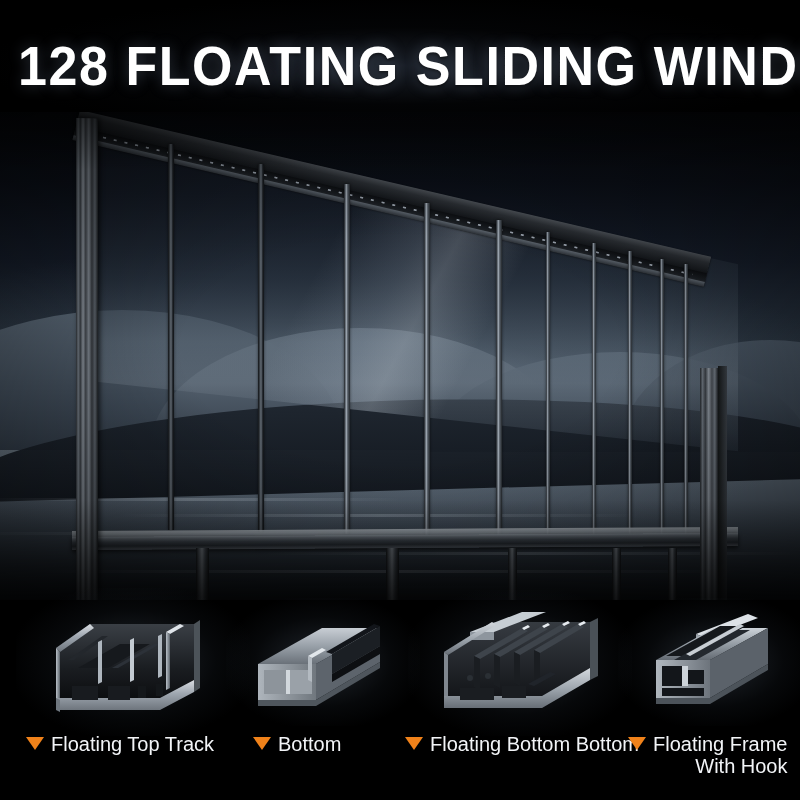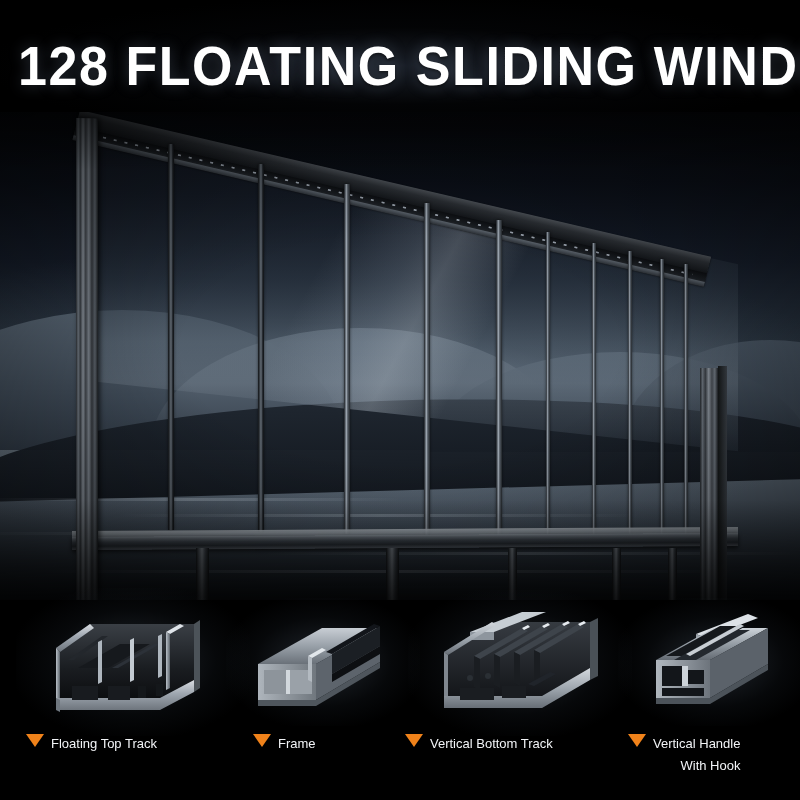--- a/index.html
+++ b/index.html
@@ -211,21 +211,21 @@
     background:radial-gradient(ellipse at 50% 50%,
       rgba(96,112,132,.34) 0%, rgba(40,50,62,.16) 50%, rgba(0,0,0,0) 76%);
   }
   .prof svg{position:relative;display:block;}
 
   
   .labels{
     position:absolute;left:0;top:730px;width:800px;height:70px;z-index:35;
   }
   .label{
-    position:absolute;color:#f2f4f7;font-size:13px;line-height:22px;
+    position:absolute;color:#f2f4f7;font-size:20px;line-height:22px;
     font-family:"Liberation Sans","DejaVu Sans",sans-serif;
     text-shadow:0 1px 2px rgba(0,0,0,.9);
     white-space:nowrap;
   }
   .label .tri{
     display:inline-block;width:0;height:0;vertical-align:1px;
     border-left:9px solid transparent;border-right:9px solid transparent;
     border-top:13px solid #f0821a;margin-right:7px;
   }
   .label .txt2{display:block;text-align:right;padding-left:14px;}
@@ -472,26 +472,26 @@
     </div>
   </div>
 
   <div class="labels">
 
     <div class="label" style="left:26px;top:3px;">
       <span class="tri"></span><span>Floating Top Track</span>
     </div>
 
     <div class="label" style="left:253px;top:3px;">
-      <span class="tri"></span><span>Frame</span>
+      <span class="tri"></span><span>Bottom</span>
     </div>
 
     <div class="label" style="left:405px;top:3px;">
-      <span class="tri"></span><span>Vertical Bottom Track</span>
+      <span class="tri"></span><span>Floating Bottom Bottom</span>
     </div>
 
     <div class="label" style="left:628px;top:3px;">
-      <span class="tri"></span><span>Vertical Handle</span>
+      <span class="tri"></span><span>Floating Frame</span>
       <span class="txt2">With Hook</span>
     </div>
   </div>
 
 </div>
 
 </body></html>

